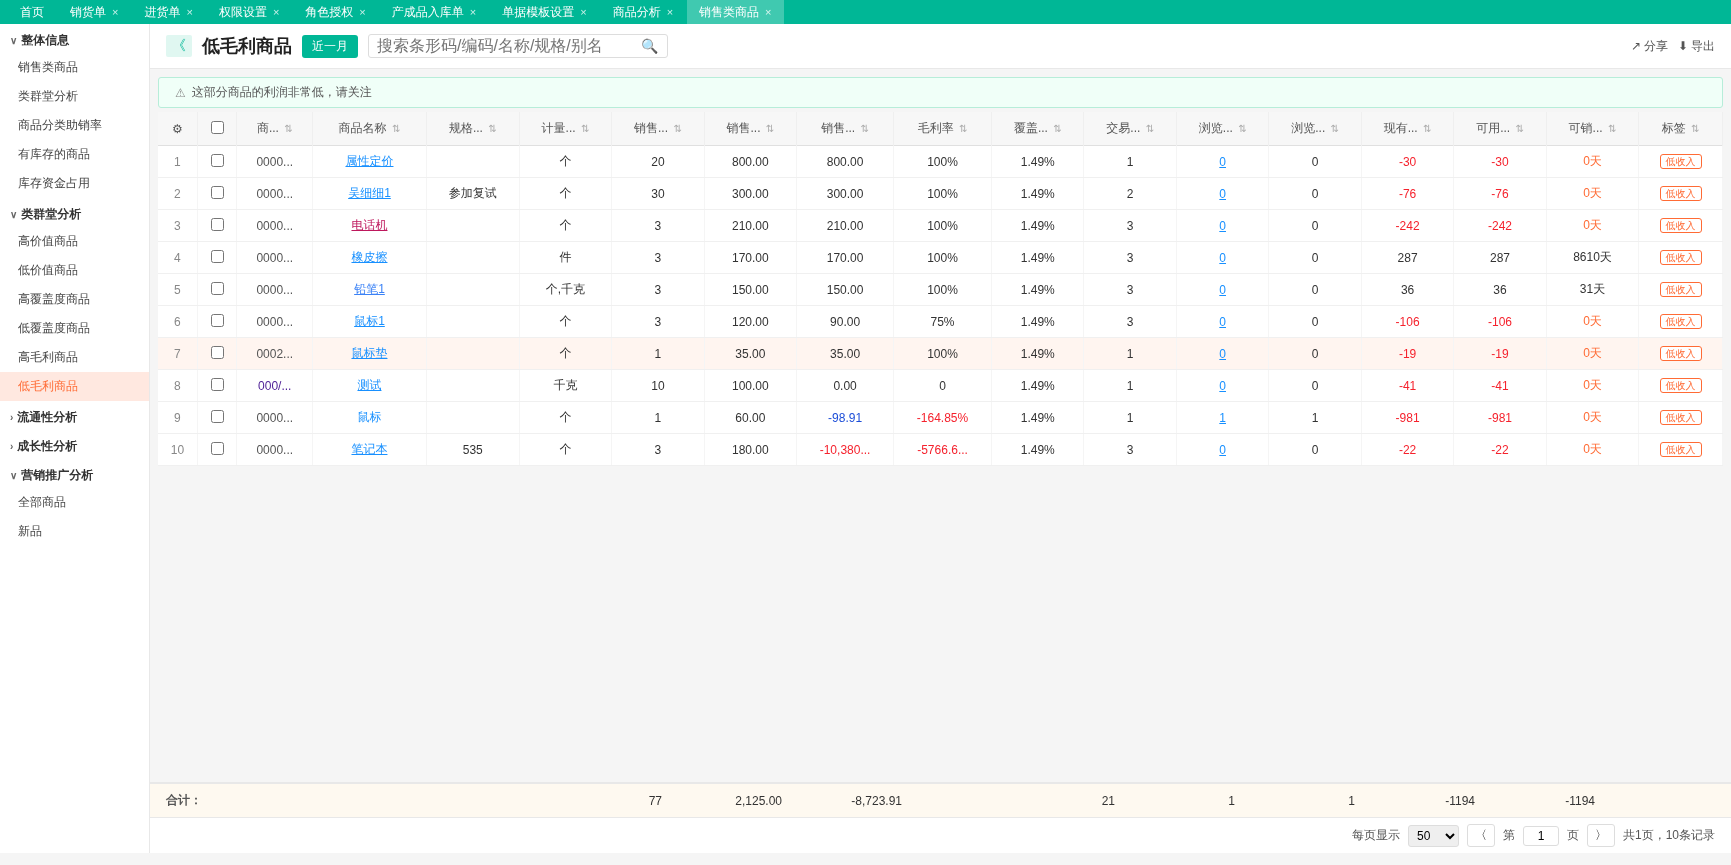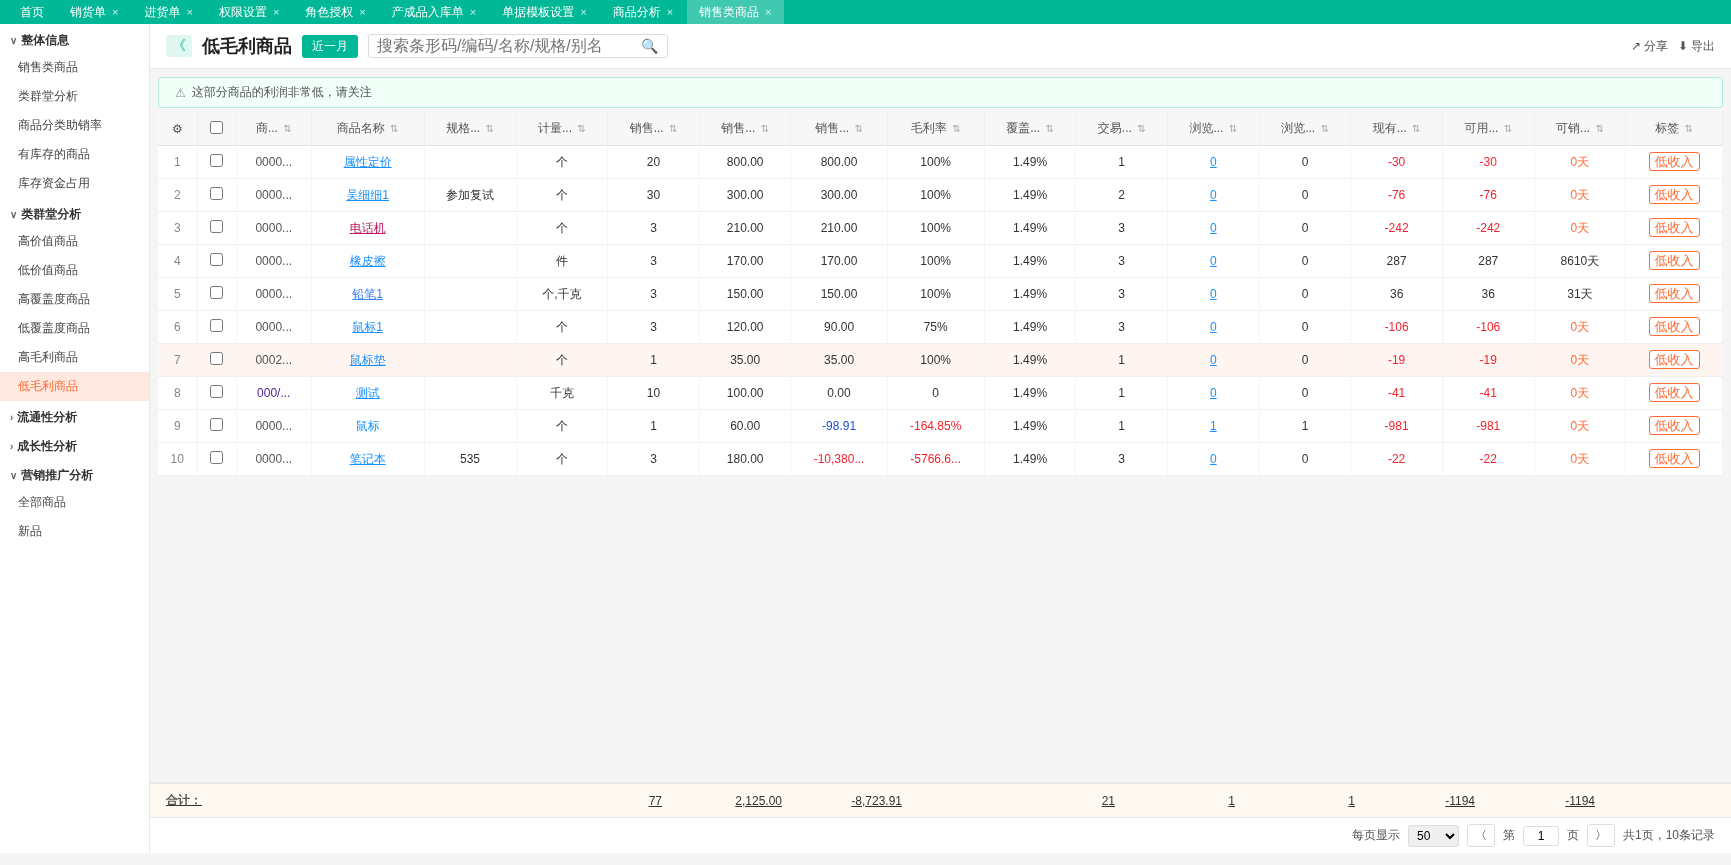--- a/index.html
+++ b/index.html
@@ -175,34 +175,33 @@
       color: #333;
     }
     tr.highlighted td { background: #fff5f0; }
 
     .tag-low-income {
       background: #fff;
       border: 1px solid #ff6b35;
       color: #ff6b35;
       border-radius: 3px;
       padding: 1px 5px;
-      font-size: 13px;
+      font-size: 10px;
     }
 
     
     .table-footer {
       background: #fef9f0;
       border-top: 2px solid #e8e8e8;
       padding: 8px 16px;
       display: flex;
       align-items: center;
       gap: 40px;
       font-size: 12px;
       color: #333;
-      text-decoration: underline;
     }
     .footer-label { font-weight: bold; color: #555; }
     .footer-val { min-width: 80px; text-align: right; }
 
     
     .pagination-bar {
       background: #fff;
       border-top: 1px solid #e8e8e8;
       padding: 6px 16px;
       display: flex;

